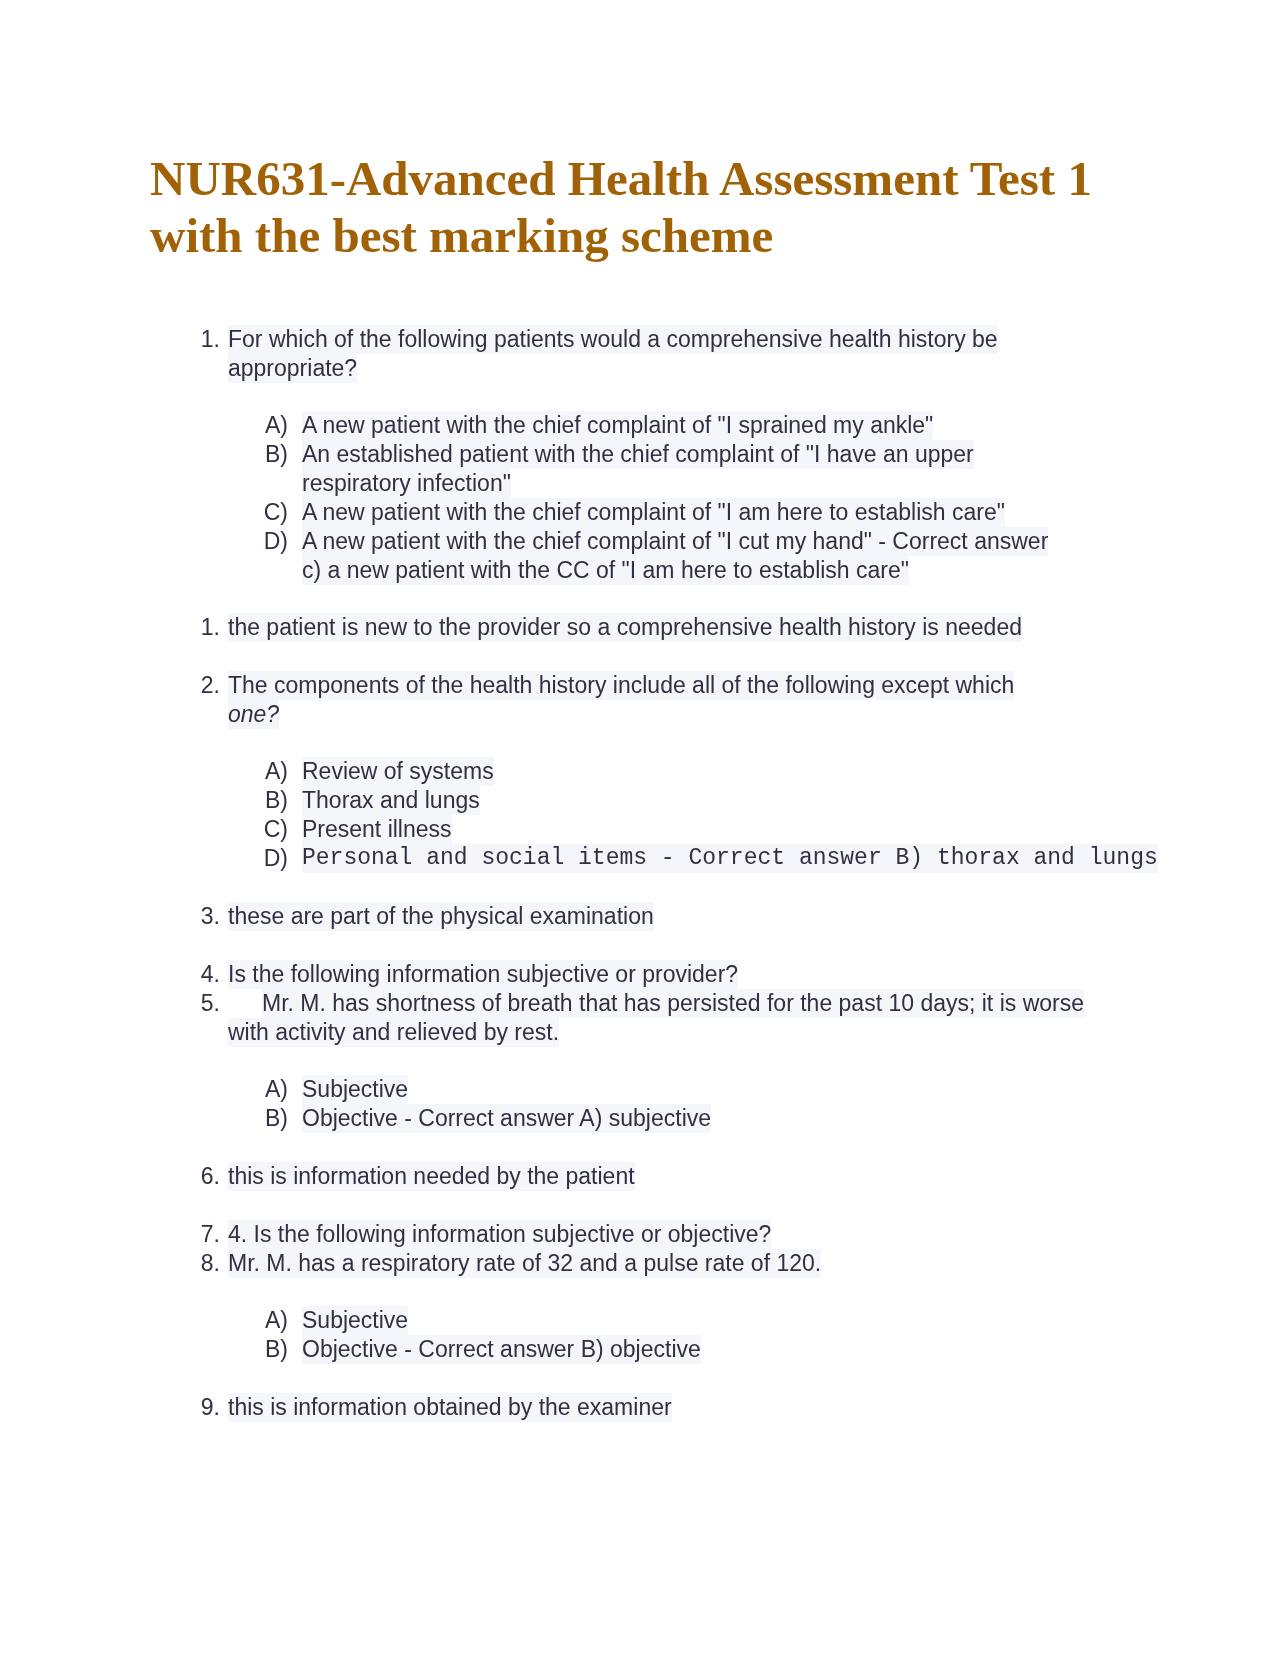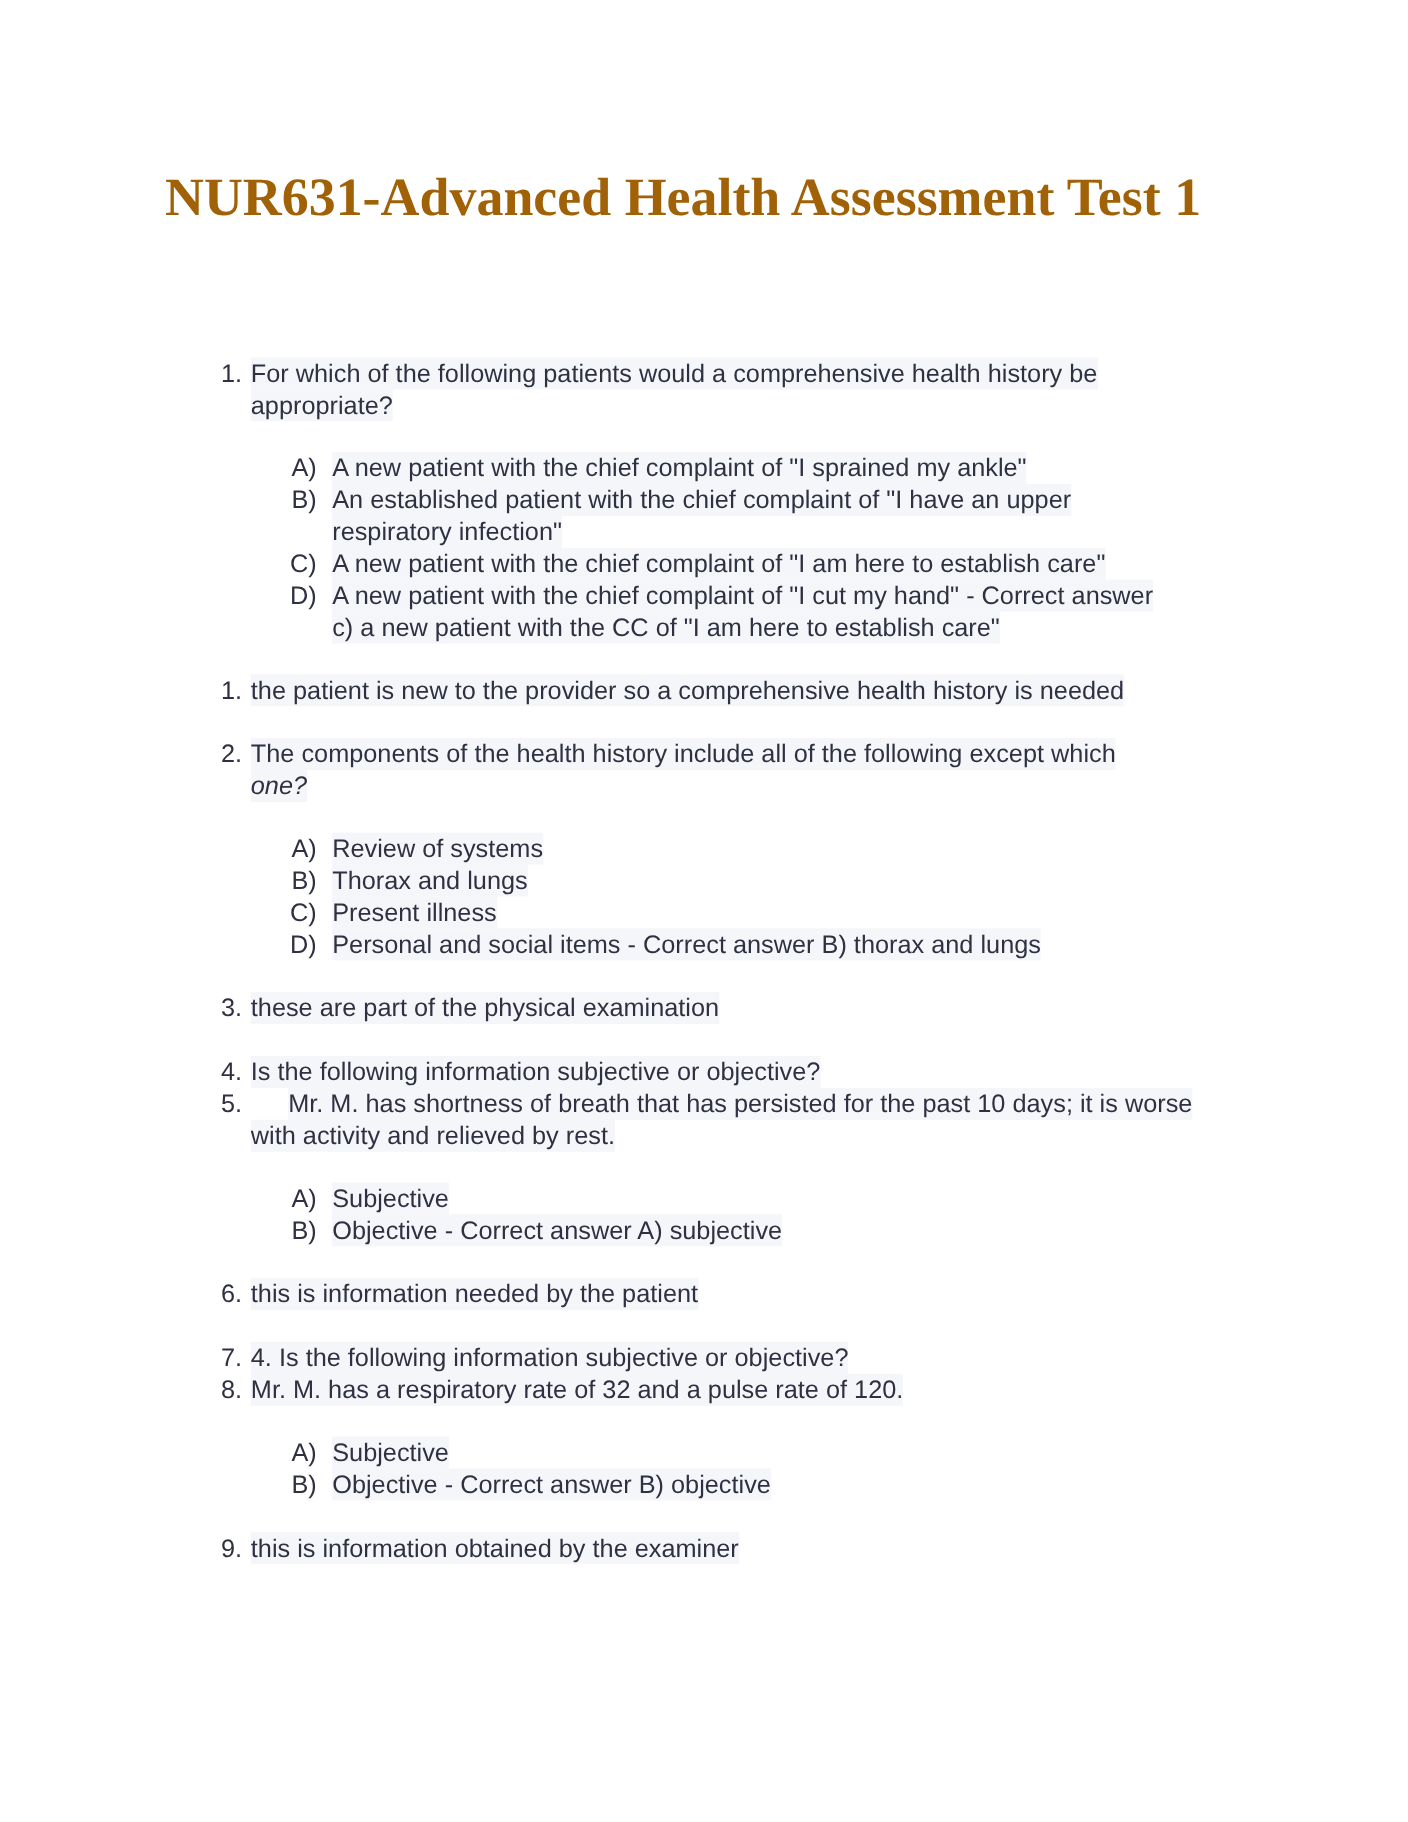--- a/index.html
+++ b/index.html
@@ -17,20 +17,21 @@
   .num { position: absolute; text-align: right; width: 30px; left: 0; }
   .hl { background: #f5f6fa; }
   .text { position: absolute; text-align: right; }
 </style>
 </head>
 <body>
 
 <div class="page">
   <h1 class="title">
     <span>NUR631-Advanced Health Assessment Test 1</span><br>
+    <span>with the best marking scheme</span>
   </h1>
 
   <div class="line" style="left:190px;top:325px;">
     <span class="num">1.</span>
     <span class="text hl" style="left:38px;">For which of the following patients would a comprehensive health history be</span>
     <span class="text hl" style="left:38px;top:29px;">appropriate?</span>
   </div>
   <div class="line" style="left:258px;top:411px;">
     <span class="num">A)</span>
     <span class="text hl" style="left:44px;">A new patient with the chief complaint of "I sprained my ankle"</span>
@@ -67,31 +68,31 @@
   <div class="line" style="left:258px;top:786px;">
     <span class="num">B)</span>
     <span class="text hl" style="left:44px;">Thorax and lungs</span>
   </div>
   <div class="line" style="left:258px;top:815px;">
     <span class="num">C)</span>
     <span class="text hl" style="left:44px;">Present illness</span>
   </div>
   <div class="line" style="left:258px;top:844px;">
     <span class="num">D)</span>
-    <span class="text hl" style="left:44px;">Personal and social items - Correct answer B) thorax and lungs</span>
+    <span class="text hl" style="left:44px;font-family:Liberation Mono, monospace;">Personal and social items - Correct answer B) thorax and lungs</span>
   </div>
 
   <div class="line" style="left:190px;top:902px;">
     <span class="num">3.</span>
     <span class="text hl" style="left:38px;">these are part of the physical examination</span>
   </div>
 
   <div class="line" style="left:190px;top:960px;">
     <span class="num">4.</span>
-    <span class="text hl" style="left:38px;">Is the following information subjective or objective?</span>
+    <span class="text hl" style="left:38px;">Is the following information subjective or provider?</span>
   </div>
   <div class="line" style="left:190px;top:989px;">
     <span class="num">5.</span>
     <span class="text hl" style="left:30px;margin-left:42px;">Mr. M. has shortness of breath that has persisted for the past 10 days; it is worse</span>
     <span class="text hl" style="left:38px;top:29px;">with activity and relieved by rest.</span>
   </div>
   <div class="line" style="left:258px;top:1075px;">
     <span class="num">A)</span>
     <span class="text hl" style="left:44px;">Subjective</span>
   </div>

